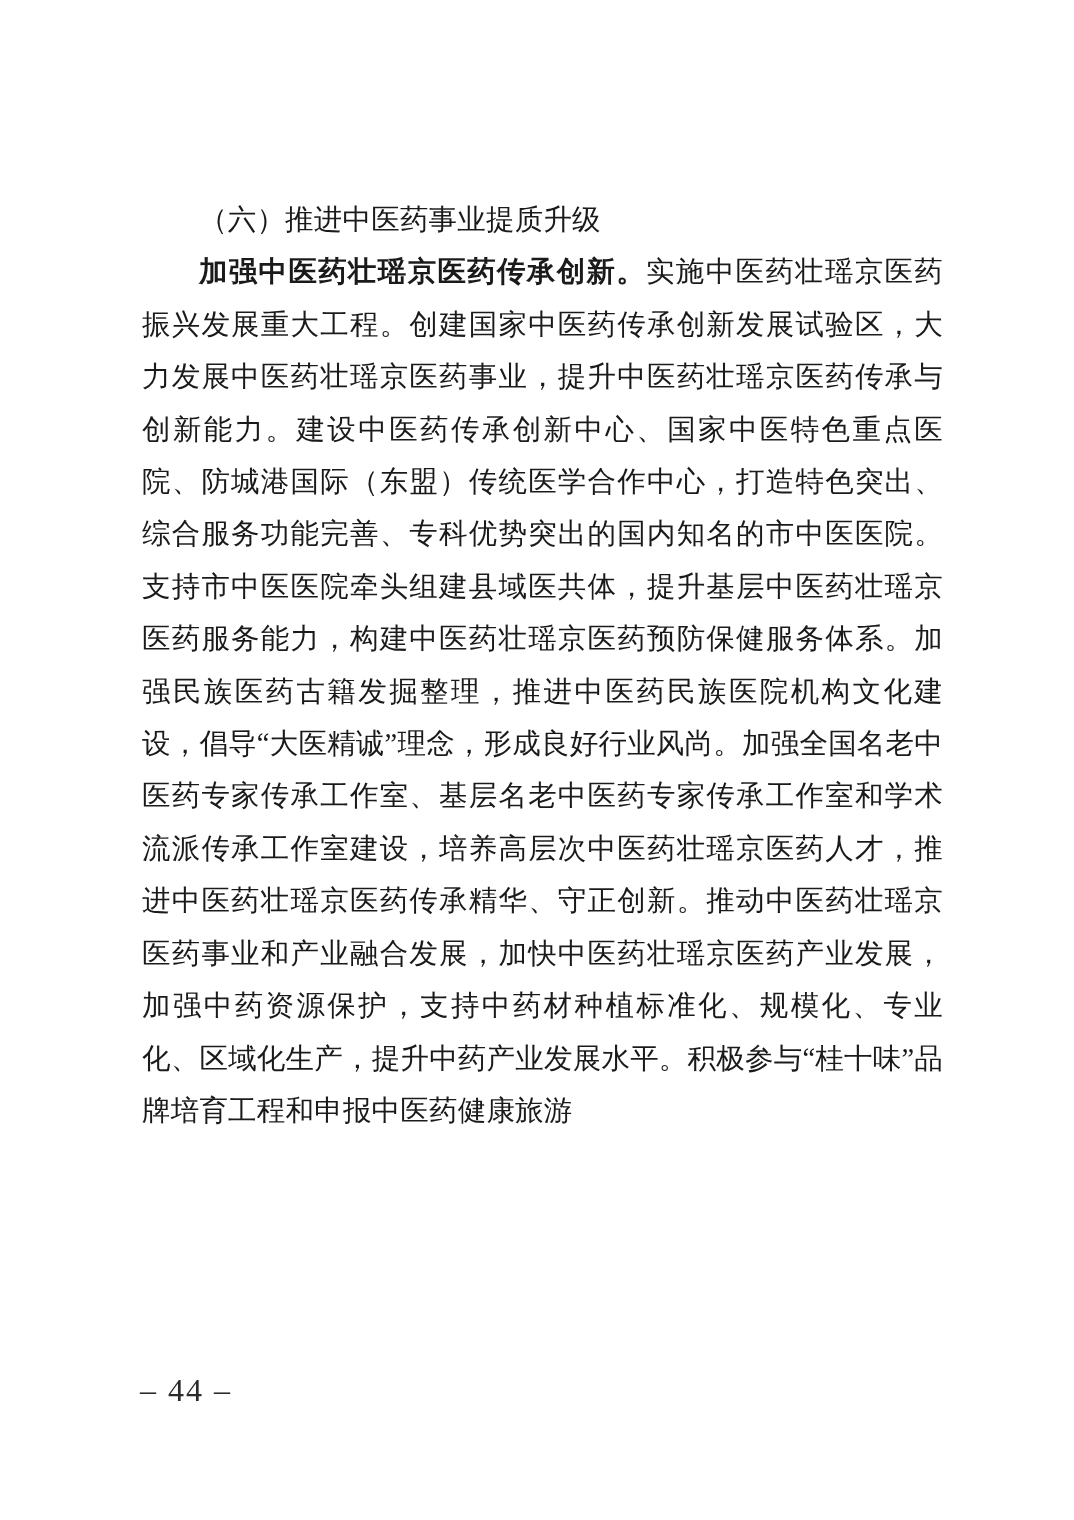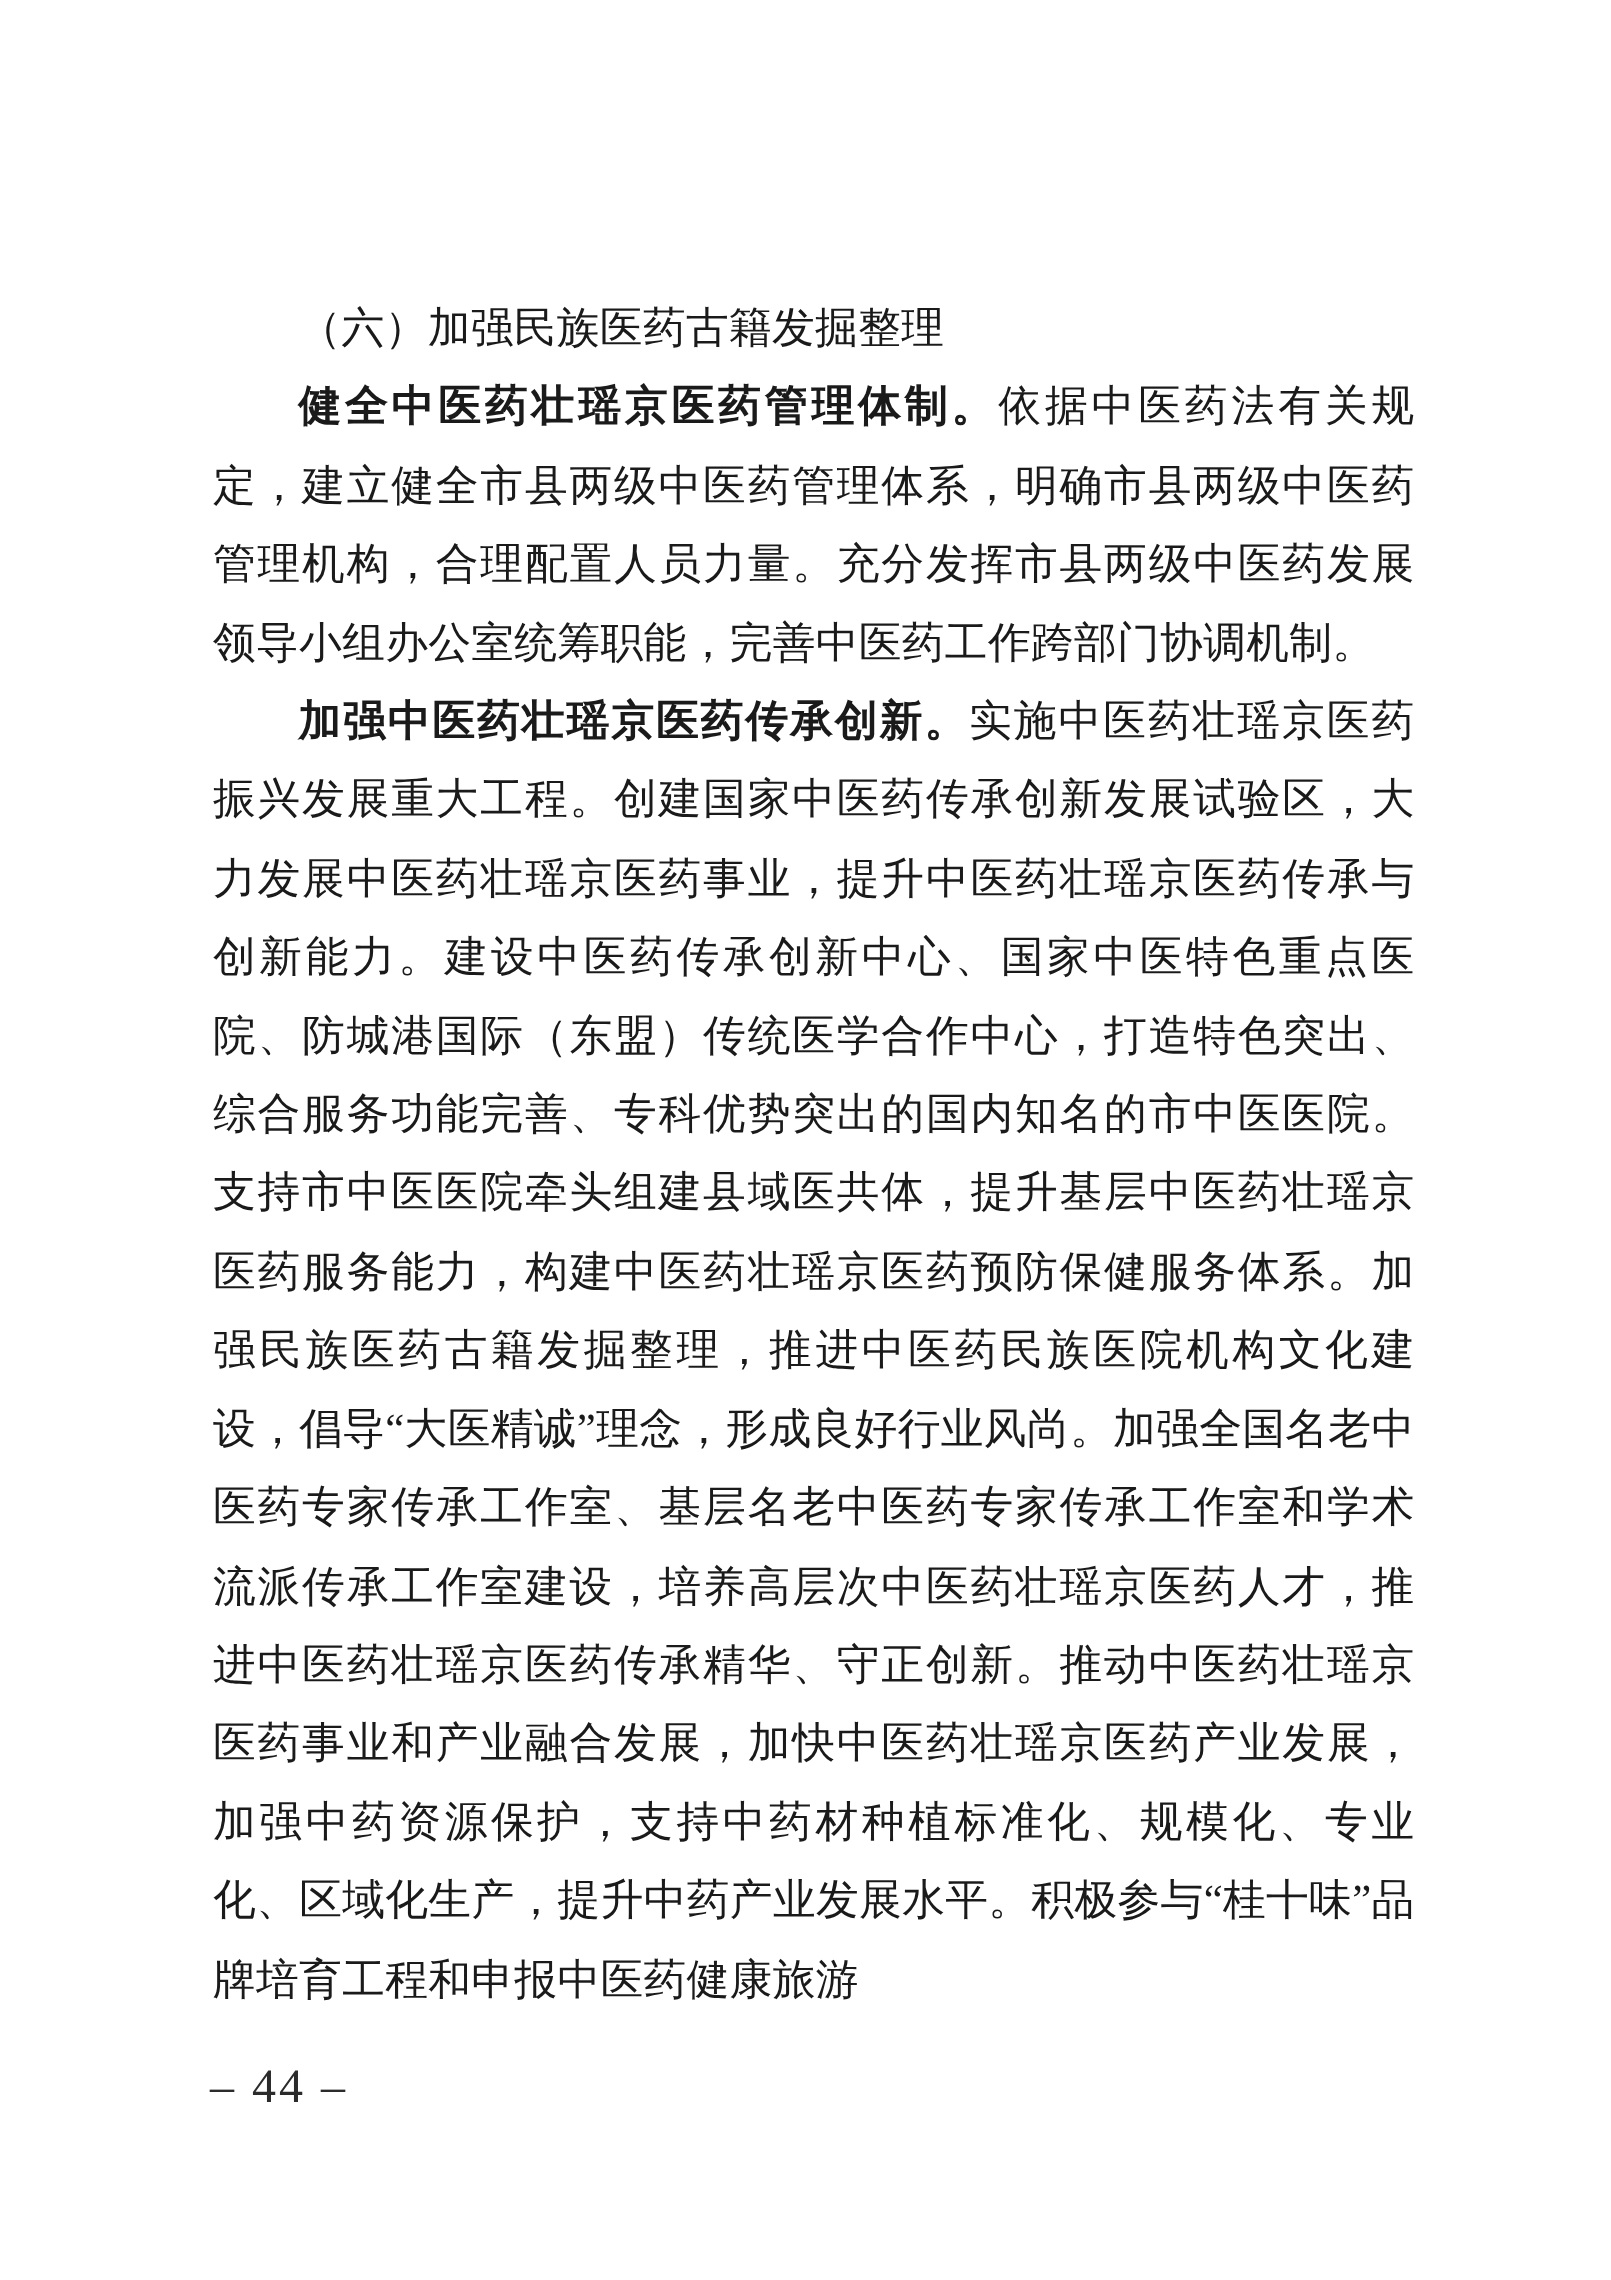--- a/index.html
+++ b/index.html
@@ -46,20 +46,19 @@
     letter-spacing: 2px;
     color: #2b2b2b;
     font-family: "Liberation Serif", serif;
   }
 </style>
 </head>
 <body>
 
 <div class="page">
   <div class="text-block">
-    <p class="heading">（六）加强民族医药古籍发掘整理</p>
+    <p class="heading">（六）推进中医药事业提质升级</p>
     <div id="paragraphs">
-        <p class="para"><span class="lead">健全中医药壮瑶京医药管理体制。</span><span class="body">依据中医药法有关规定，建立健全市县两级中医药管理体系，明确市县两级中医药管理机构，合理配置人员力量。充分发挥市县两级中医药发展领导小组办公室统筹职能，完善中医药工作跨部门协调机制。</span></p>
         <p class="para"><span class="lead">加强中医药壮瑶京医药传承创新。</span><span class="body">实施中医药壮瑶京医药振兴发展重大工程。创建国家中医药传承创新发展试验区，大力发展中医药壮瑶京医药事业，提升中医药壮瑶京医药传承与创新能力。建设中医药传承创新中心、国家中医特色重点医院、防城港国际（东盟）传统医学合作中心，打造特色突出、综合服务功能完善、专科优势突出的国内知名的市中医医院。支持市中医医院牵头组建县域医共体，提升基层中医药壮瑶京医药服务能力，构建中医药壮瑶京医药预防保健服务体系。加强民族医药古籍发掘整理，推进中医药民族医院机构文化建设，倡导“大医精诚”理念，形成良好行业风尚。加强全国名老中医药专家传承工作室、基层名老中医药专家传承工作室和学术流派传承工作室建设，培养高层次中医药壮瑶京医药人才，推进中医药壮瑶京医药传承精华、守正创新。推动中医药壮瑶京医药事业和产业融合发展，加快中医药壮瑶京医药产业发展，加强中药资源保护，支持中药材种植标准化、规模化、专业化、区域化生产，提升中药产业发展水平。积极参与“桂十味”品牌培育工程和申报中医药健康旅游</span></p>
       </div>
   </div>
   <div class="page-number">– 44 –</div>
 </div>
 
 </body></html>

